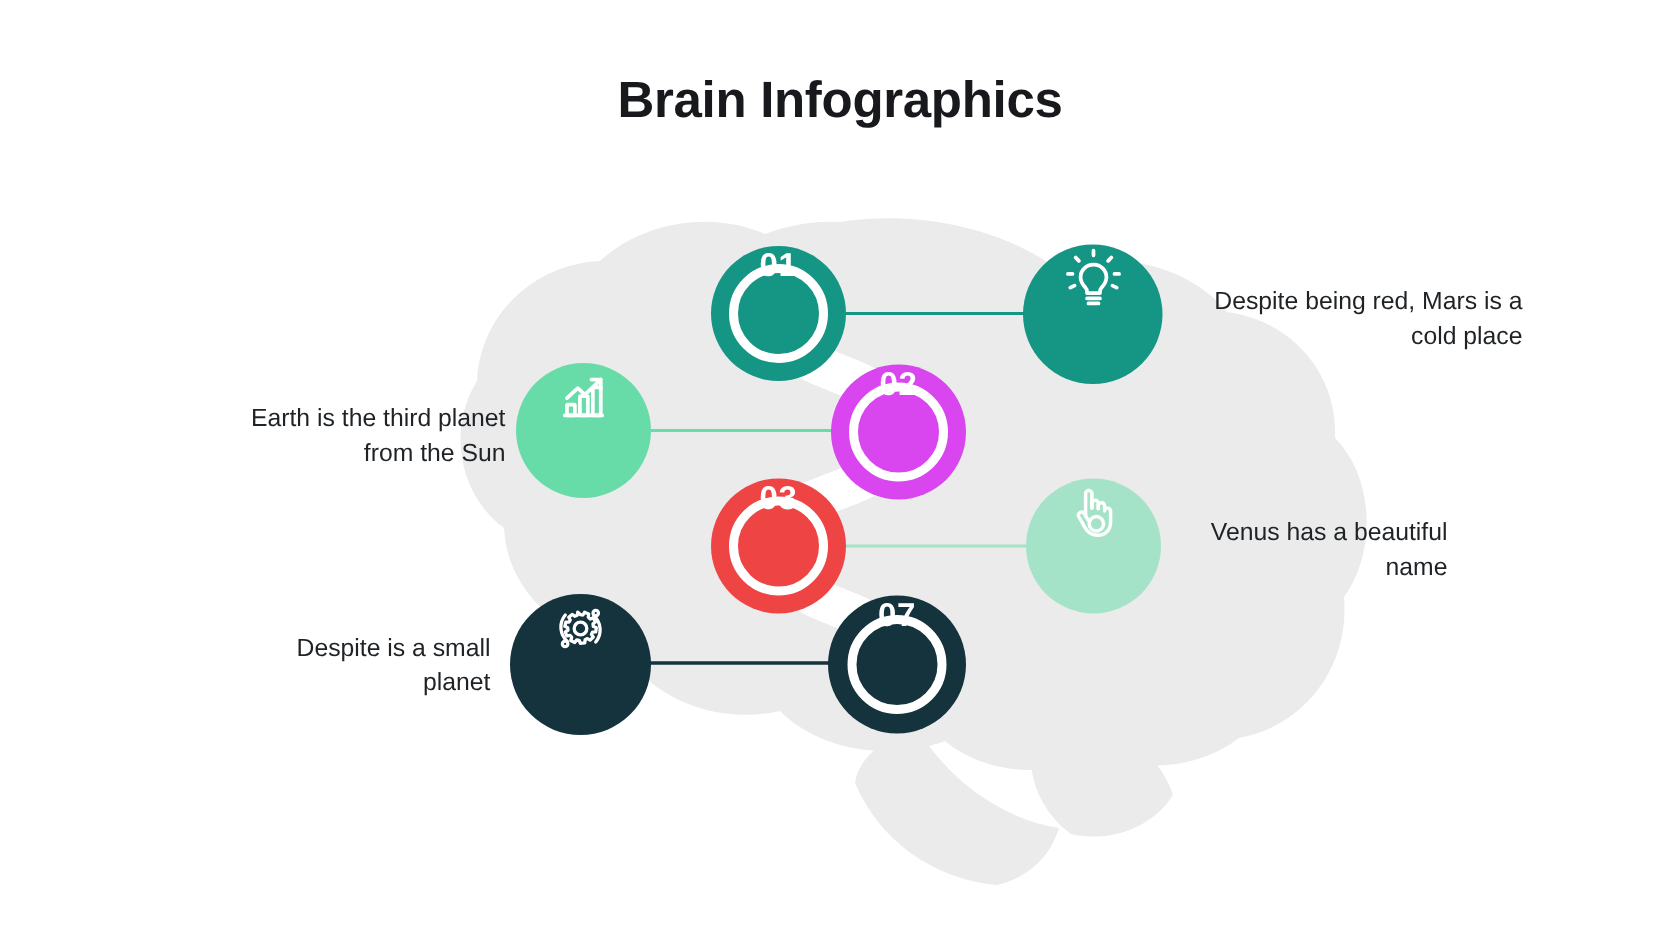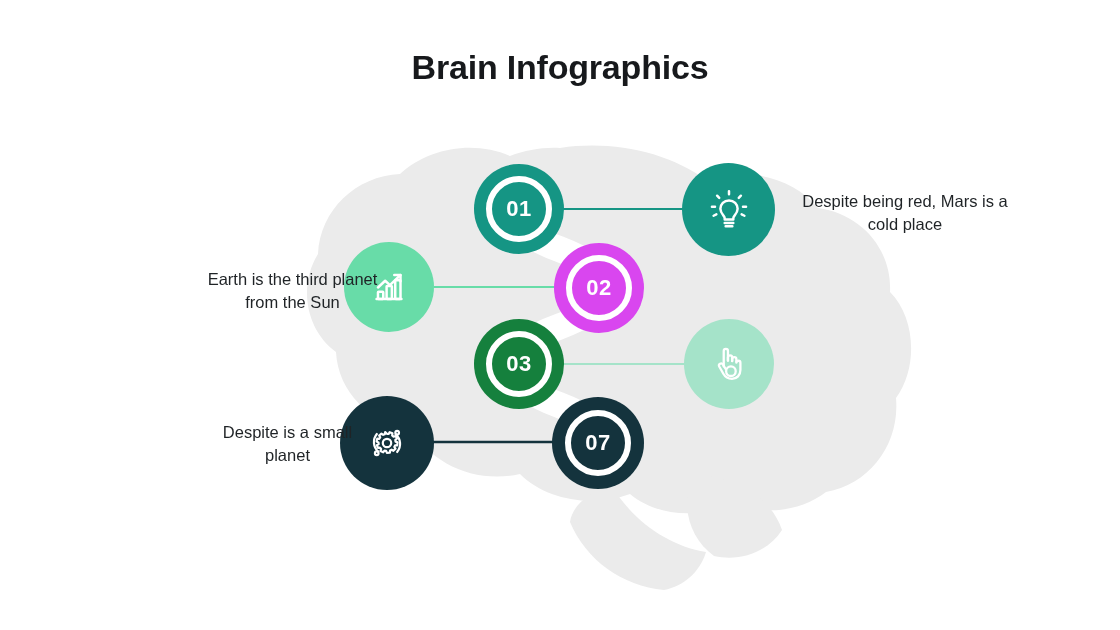--- a/index.html
+++ b/index.html
@@ -38,31 +38,29 @@
     height: 630px;
   }
   .row-label {
     position: absolute;
     font-size: 16.5px;
     line-height: 1.42;
     color: #1f2326;
     width: 230px;
   }
   .label-left {
-    text-align: center;
-    margin-left: 48px;
+    text-align: right;
   }
   .label-right {
-    text-align: center;
+    text-align: right;
   }
   .node {
     position: absolute;
     border-radius: 50%;
     display: flex;
-    align-items: center;
     justify-content: center;
   }
   .num-text {
     position: relative;
     font-size: 22px;
     font-weight: bold;
     color: #ffffff;
     letter-spacing: 0.5px;
     z-index: 3;
   }
@@ -167,39 +165,40 @@
     </svg>
     <span class="num-text">02</span>
   </div>
 
   <div class="row-label label-left" style="left:152px; top:268px; width:185px;">Earth is the third planet from the Sun</div>
 
   <svg class="brain-layer" viewBox="0 0 1120 630" xmlns="http://www.w3.org/2000/svg">
     <line x1="560" y1="364" x2="688" y2="364" stroke="#a5e3c9" stroke-width="2"></line>
   </svg>
 
-  <div class="node" style="left:474px; top:319px; width:90px; height:90px; background:#15803d;">
+  <div class="node" style="left:474px; top:319px; width:90px; height:90px; background:#ef4444;">
     <svg viewBox="0 0 90 90" style="position:absolute;left:0;top:0;width:90px;height:90px;">
       <circle cx="45" cy="45" r="30" fill="none" stroke="#ffffff" stroke-width="6"></circle>
     </svg>
     <span class="num-text">03</span>
   </div>
 
   <div class="node" style="left:684px; top:319px; width:90px; height:90px; background:#a5e3c9;">
     <svg class="icon-svg" viewBox="0 0 48 48">
       <g fill="none" stroke="#ffffff" stroke-width="2.4" stroke-linecap="round" stroke-linejoin="round">
         <path d="M18.5 26.5V10.5a2.2 2.2 0 0 1 4.4 0v10"></path>
         <path d="M22.9 20.5v-3.2a2.2 2.2 0 0 1 4.4 0v3.6"></path>
         <path d="M27.3 21v-2a2.2 2.2 0 0 1 4.4 0v2.6"></path>
         <path d="M31.7 22.6c0-1.1.9-2 2.1-2s2.1.9 2.1 2v7.6c0 5.4-3.7 9.3-8.8 9.3-4.3 0-7.2-2.1-9-5.3l-4.3-7.6a2.2 2.2 0 0 1 3.8-2.2l2.9 4.8"></path>
         <circle cx="26" cy="31.5" r="5"></circle>
       </g>
     </svg>
   </div>
 
+  <div class="row-label label-right" style="left:795px; top:344px; width:170px;">Venus has a beautiful name</div>
 
   <svg class="brain-layer" viewBox="0 0 1120 630" xmlns="http://www.w3.org/2000/svg">
     <line x1="432" y1="442" x2="572" y2="442" stroke="#14333d" stroke-width="2.4"></line>
   </svg>
 
   <div class="node" style="left:340px; top:396px; width:94px; height:94px; background:#14333d;">
     <svg class="icon-svg" viewBox="0 0 48 48">
       <g fill="none" stroke="#ffffff" stroke-width="2.3" stroke-linecap="round" stroke-linejoin="round">
         <circle cx="24" cy="24" r="4.4"></circle>
         <path d="M24 14.4l1.7.2 1.1-1.9 2.9 1.2-.3 2.2 1.4 1.3 2.1-.8 1.5 2.8-1.7 1.4.2 1.8 2.1.7-.4 3.1-2.2.1-.8 1.6 1.3 1.8-2.2 2.2-1.9-1.1-1.6.8-.2 2.2-3.1.3-.8-2.1-1.8-.2-1.3 1.7-2.8-1.4.7-2.1-1.2-1.4-2.2.4-1.1-2.9 1.9-1.1-.2-1.8-2-.9.7-3 2.2.1.9-1.5-1.1-1.9 2.4-2 1.8 1.3 1.7-.7.4-2.2z"></path>

